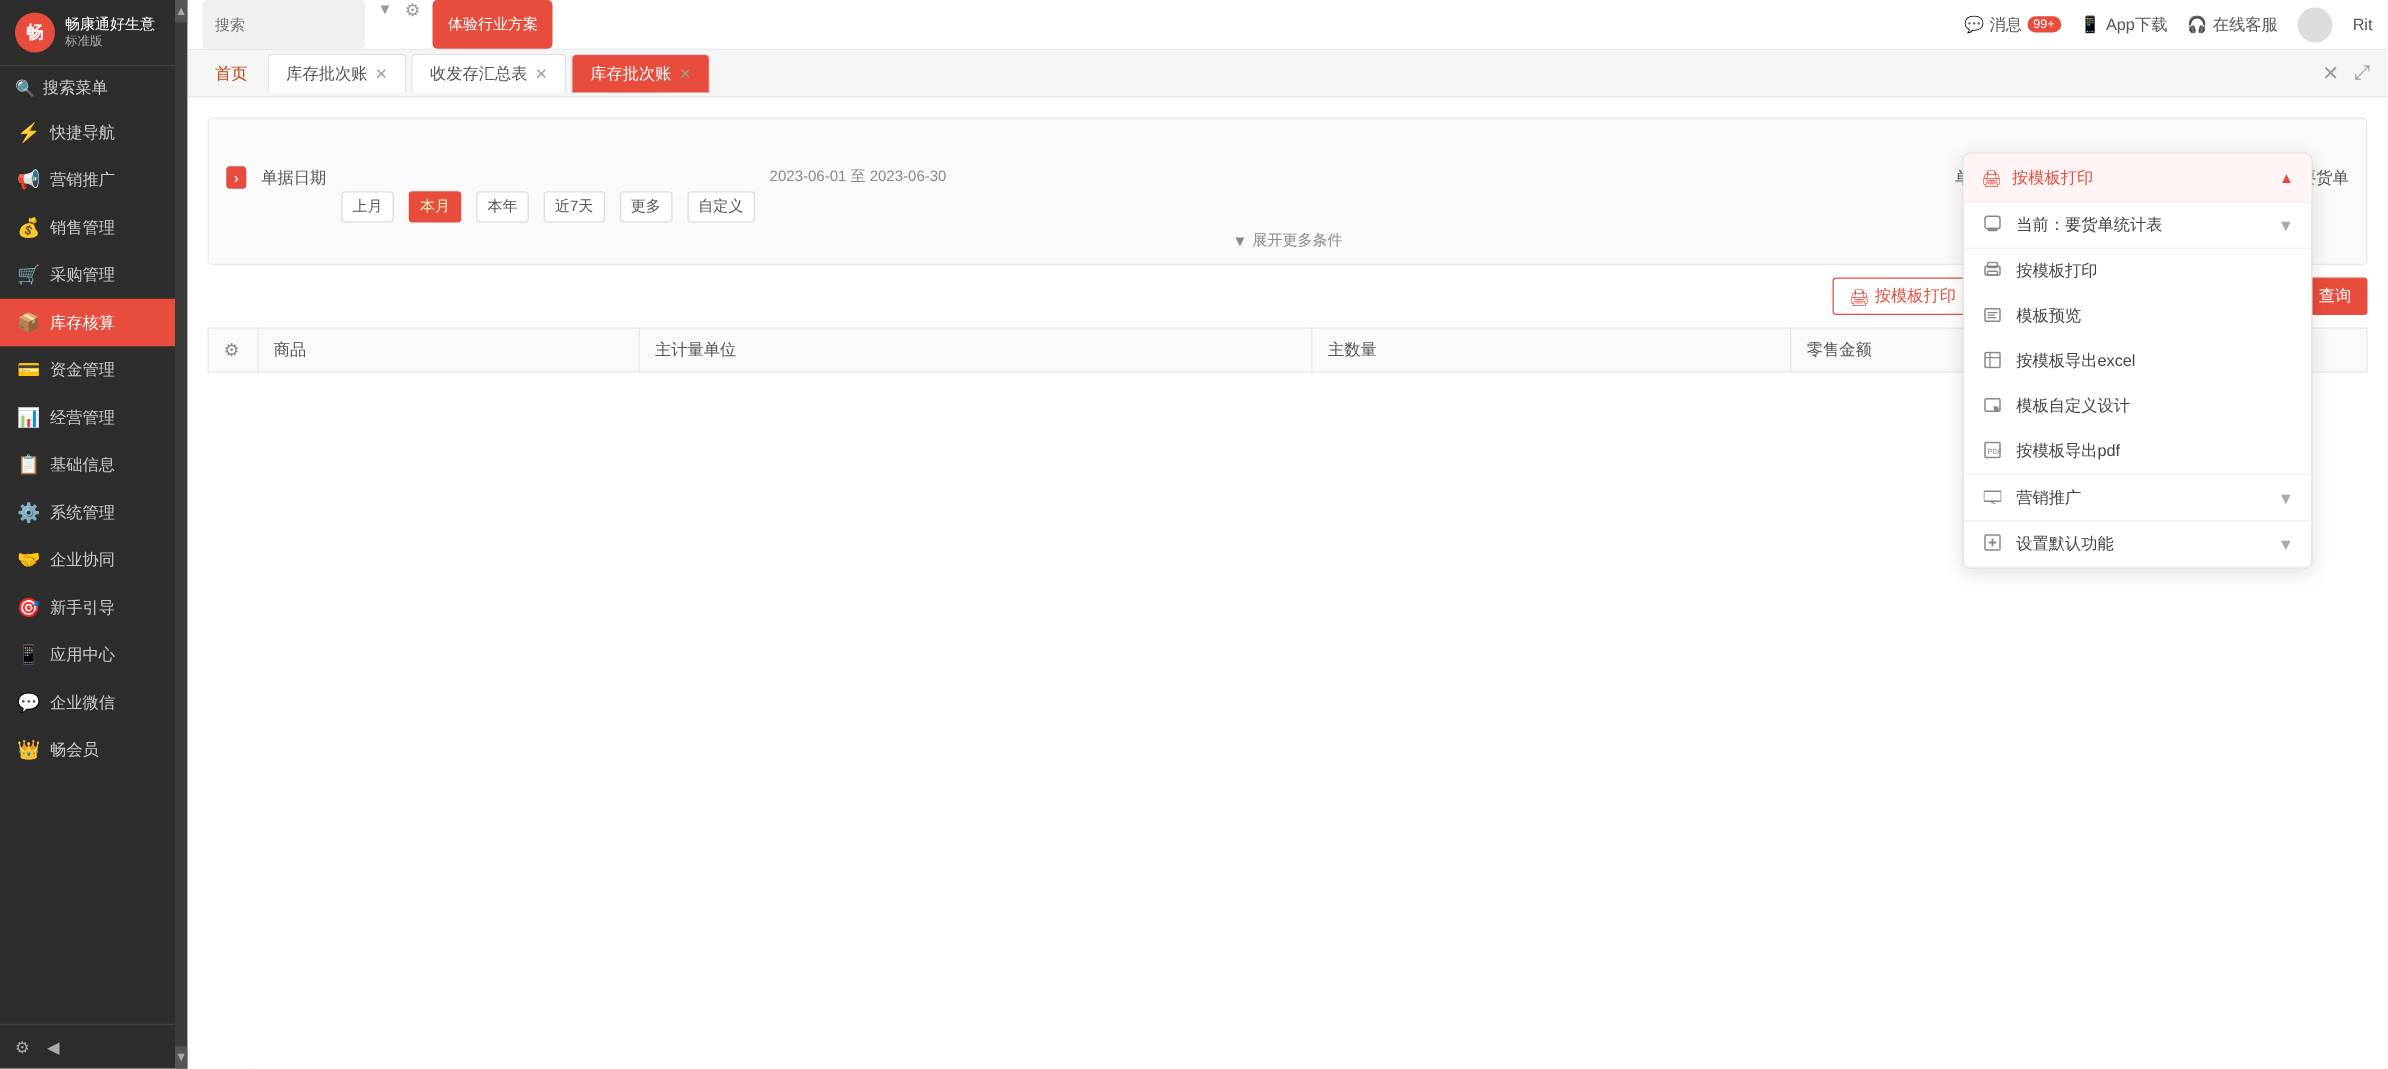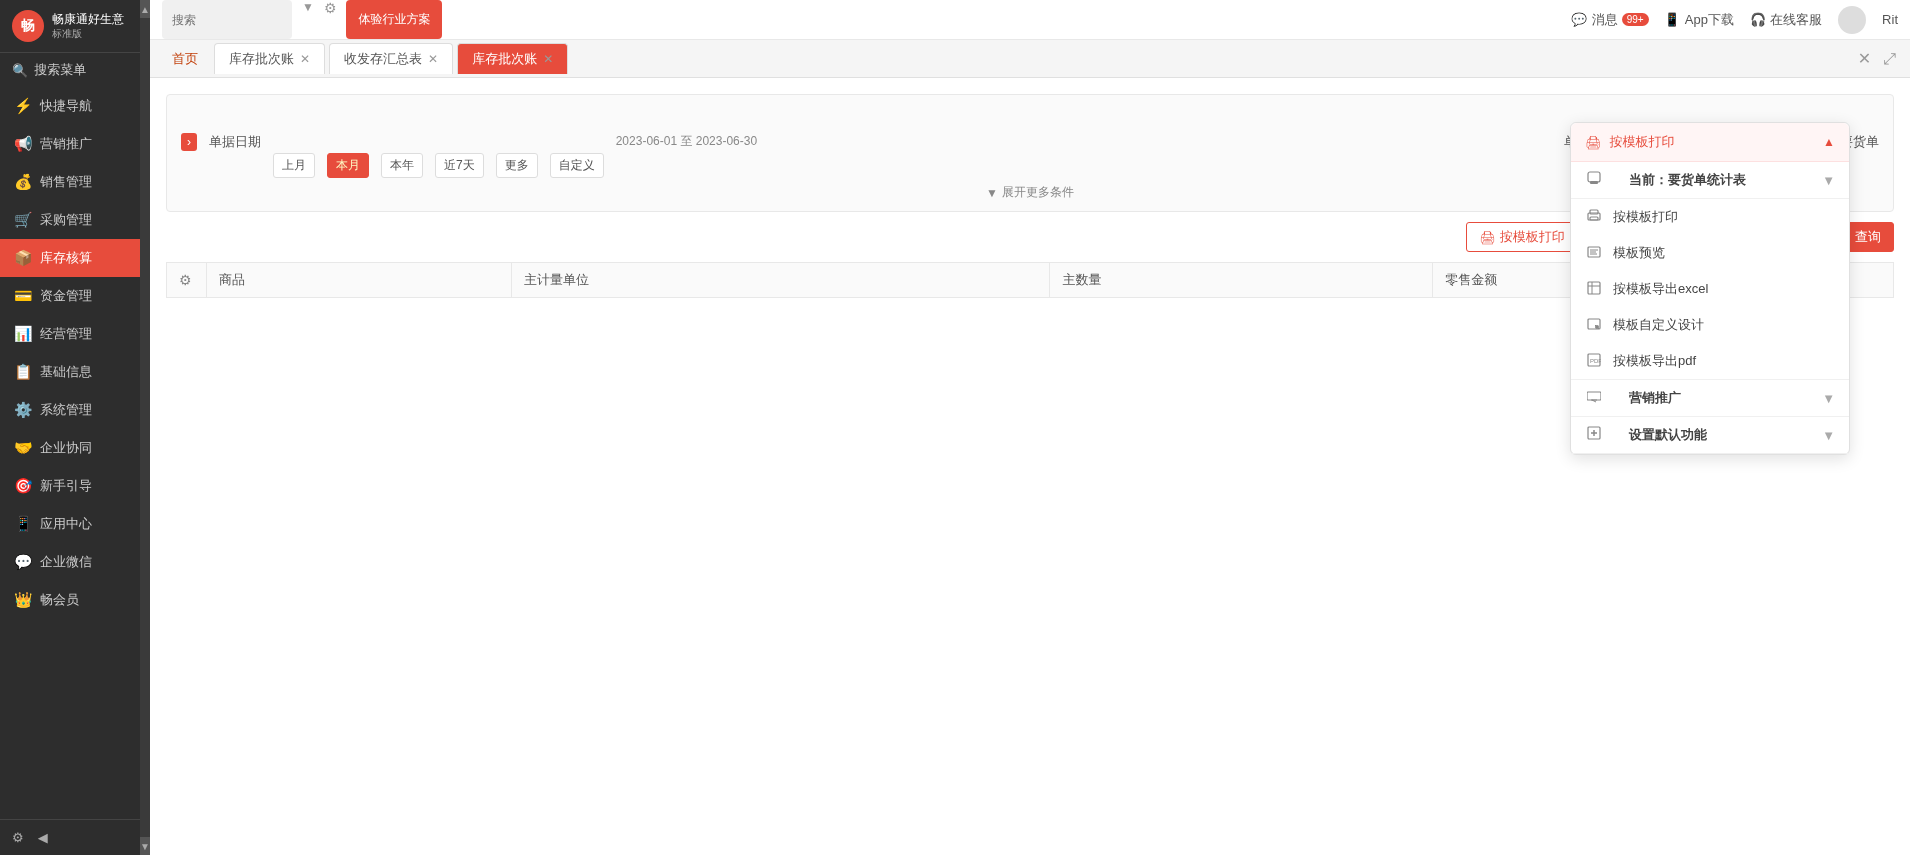--- a/index.html
+++ b/index.html
@@ -269,21 +269,21 @@
       font-size: 13px;
     }
     .dropdown-section-item .item-icon { color: #888; font-size: 14px; width: 18px; text-align: center; }
     .dropdown-section-expandable {
       display: flex; align-items: center; justify-content: space-between;
       padding: 9px 14px;
       cursor: pointer;
       color: #444;
       font-size: 13px;
     }
-    .dropdown-section-expandable .left { display: flex; align-items: flex-start; gap: 26px; font-weight: bold; }
+    .dropdown-section-expandable .left { display: flex; align-items: flex-end; gap: 10px; }
     .dropdown-section-expandable .item-icon { color: #888; font-size: 14px; width: 18px; text-align: center; }
   </style>
 </head>
 <body>
 
 <div class="sidebar">
   <div class="sidebar-logo">
     <div class="logo-icon">畅</div>
     <div class="logo-text">
       <div>畅康通好生意</div>

